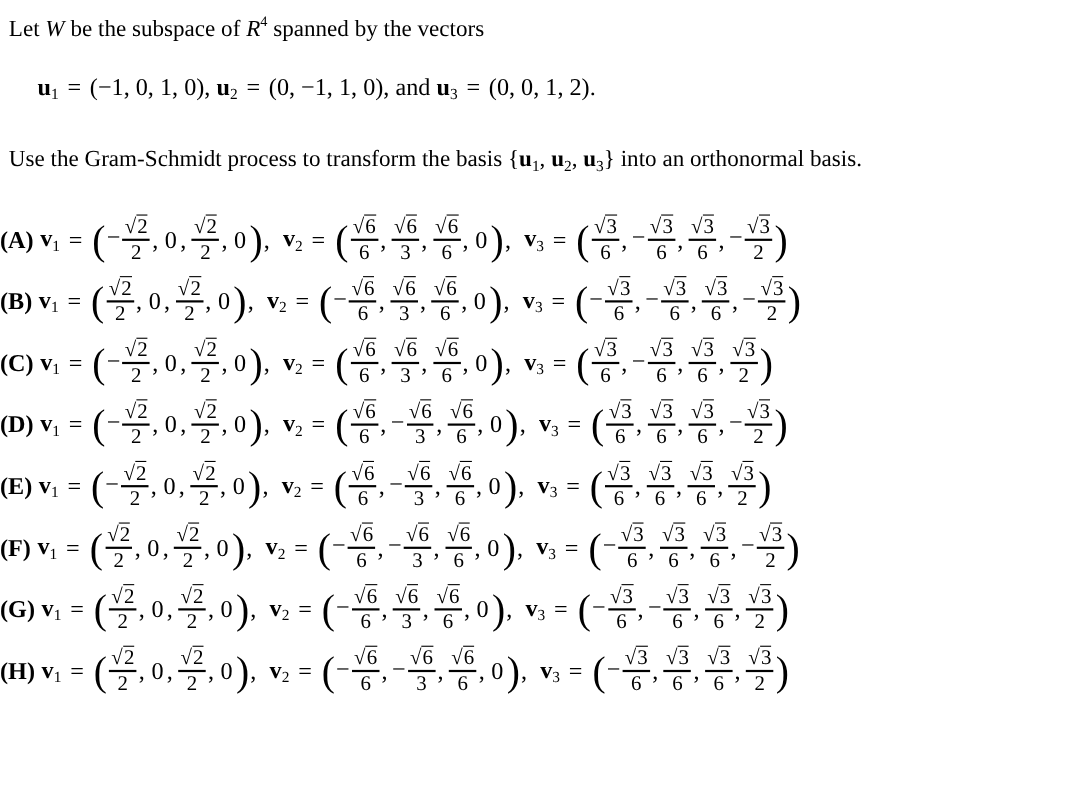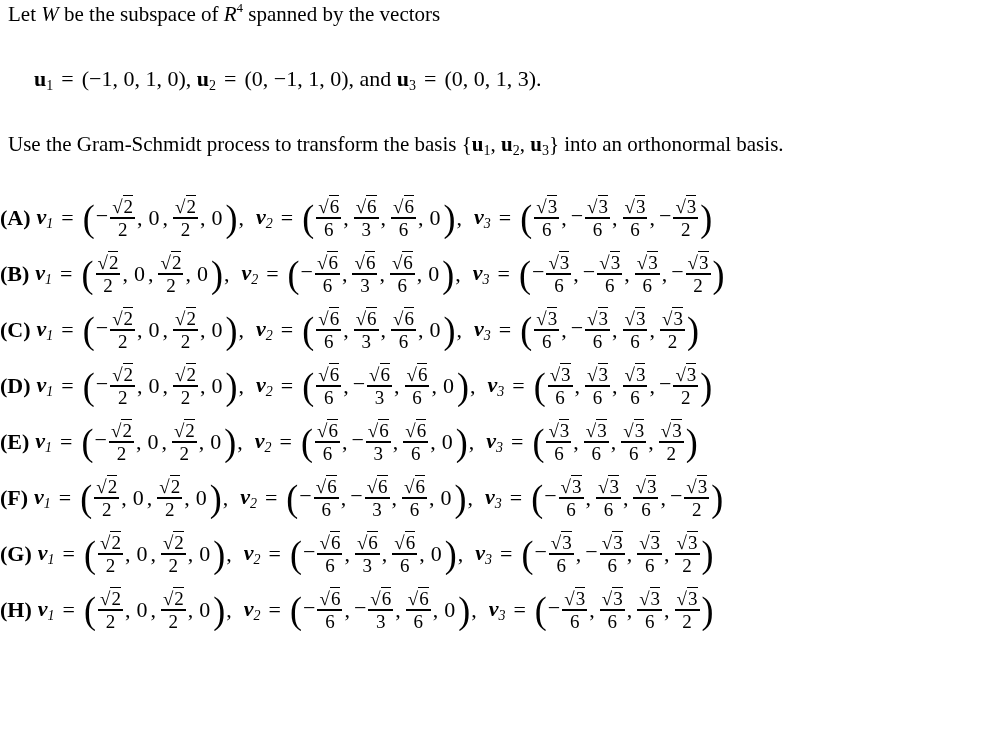--- a/index.html
+++ b/index.html
@@ -1,36 +1,36 @@
 <!DOCTYPE html>
 <html><head>
 <meta charset="utf-8">
 <style>
   html, body { margin:0; padding:0; background:#ffffff; }
   body {
     width:988px; height:729px; overflow:hidden; position:relative;
     font-family:"Liberation Serif", "DejaVu Serif", serif; color:#000;
   }
   .line { position:absolute; left:8px; font-size:21px; white-space:nowrap; }
-  .intro { top:0; }
+  .intro { top:12px; }
   .vecs { top:66px; left:34px; font-size:22px; }
   .task { top:132px; }
   .it { font-style:italic; }
   .b { font-weight:bold; }
   sup { font-size:13px; vertical-align:9px; }
   sub { font-size:14px; vertical-align:-4px; }
   .eq { margin:0 8px; }
 
   .choices { position:absolute; left:0; top:190px; }
   .choice {
     position:absolute; left:0; height:56px; white-space:nowrap;
     display:flex; align-items:center; font-size:22px;
   }
   .lbl { font-weight:bold; margin-right:6px; }
-  .vname { font-weight:bold;font-style:italic; }
+  .vname { font-weight:bold; }
   .vname sub { font-weight:normal; }
   .paren { font-size:36px; line-height:1; transform:scaleY(1.05); display:inline-block; margin:0 1px; }
   .frac {
     display:inline-flex; flex-direction:column; align-items:center;
     vertical-align:middle; margin:0 1px; font-size:19px; line-height:1.05;
   }
   .num { padding:0 2px; border-bottom:2px solid #000; }
   .num .rad { font-size:19px; }
   .num .rad-arg { border-top:1.5px solid #000; padding-left:1px; }
   .den { padding-top:1px; }
@@ -44,21 +44,21 @@
 <body>
 
 <div class="line intro">
   <span>Let </span><span class="it">W</span><span> be the subspace of </span><span class="it">R</span><sup>4</sup><span> spanned by the vectors</span>
 </div>
 
 <div class="line vecs">
   <span><span class="b">u</span><sub>1</sub><span class="eq">=</span><span>(−1, 0, 1, 0),</span></span>
   <span><span class="b">u</span><sub>2</sub><span class="eq">=</span><span>(0, −1, 1, 0),</span></span>
   <span>and</span>
-  <span><span class="b">u</span><sub>3</sub><span class="eq">=</span><span>(0, 0, 1, 3).</span></span>
+  <span><span class="b">u</span><sub>3</sub><span class="eq">=</span><span>(0, 0, 1, 2).</span></span>
 </div>
 
 <div class="line task">
   <span>Use the Gram-Schmidt process to transform the basis </span><span>{<span class="b">u</span><sub>1</sub>, <span class="b">u</span><sub>2</sub>, <span class="b">u</span><sub>3</sub>}</span><span> into an orthonormal basis.</span>
 </div>
 
 <div class="choices" id="choices">
     <div class="choice" style="top: 0px;">
       <span class="lbl">(A)</span>
       <span class="vec">

